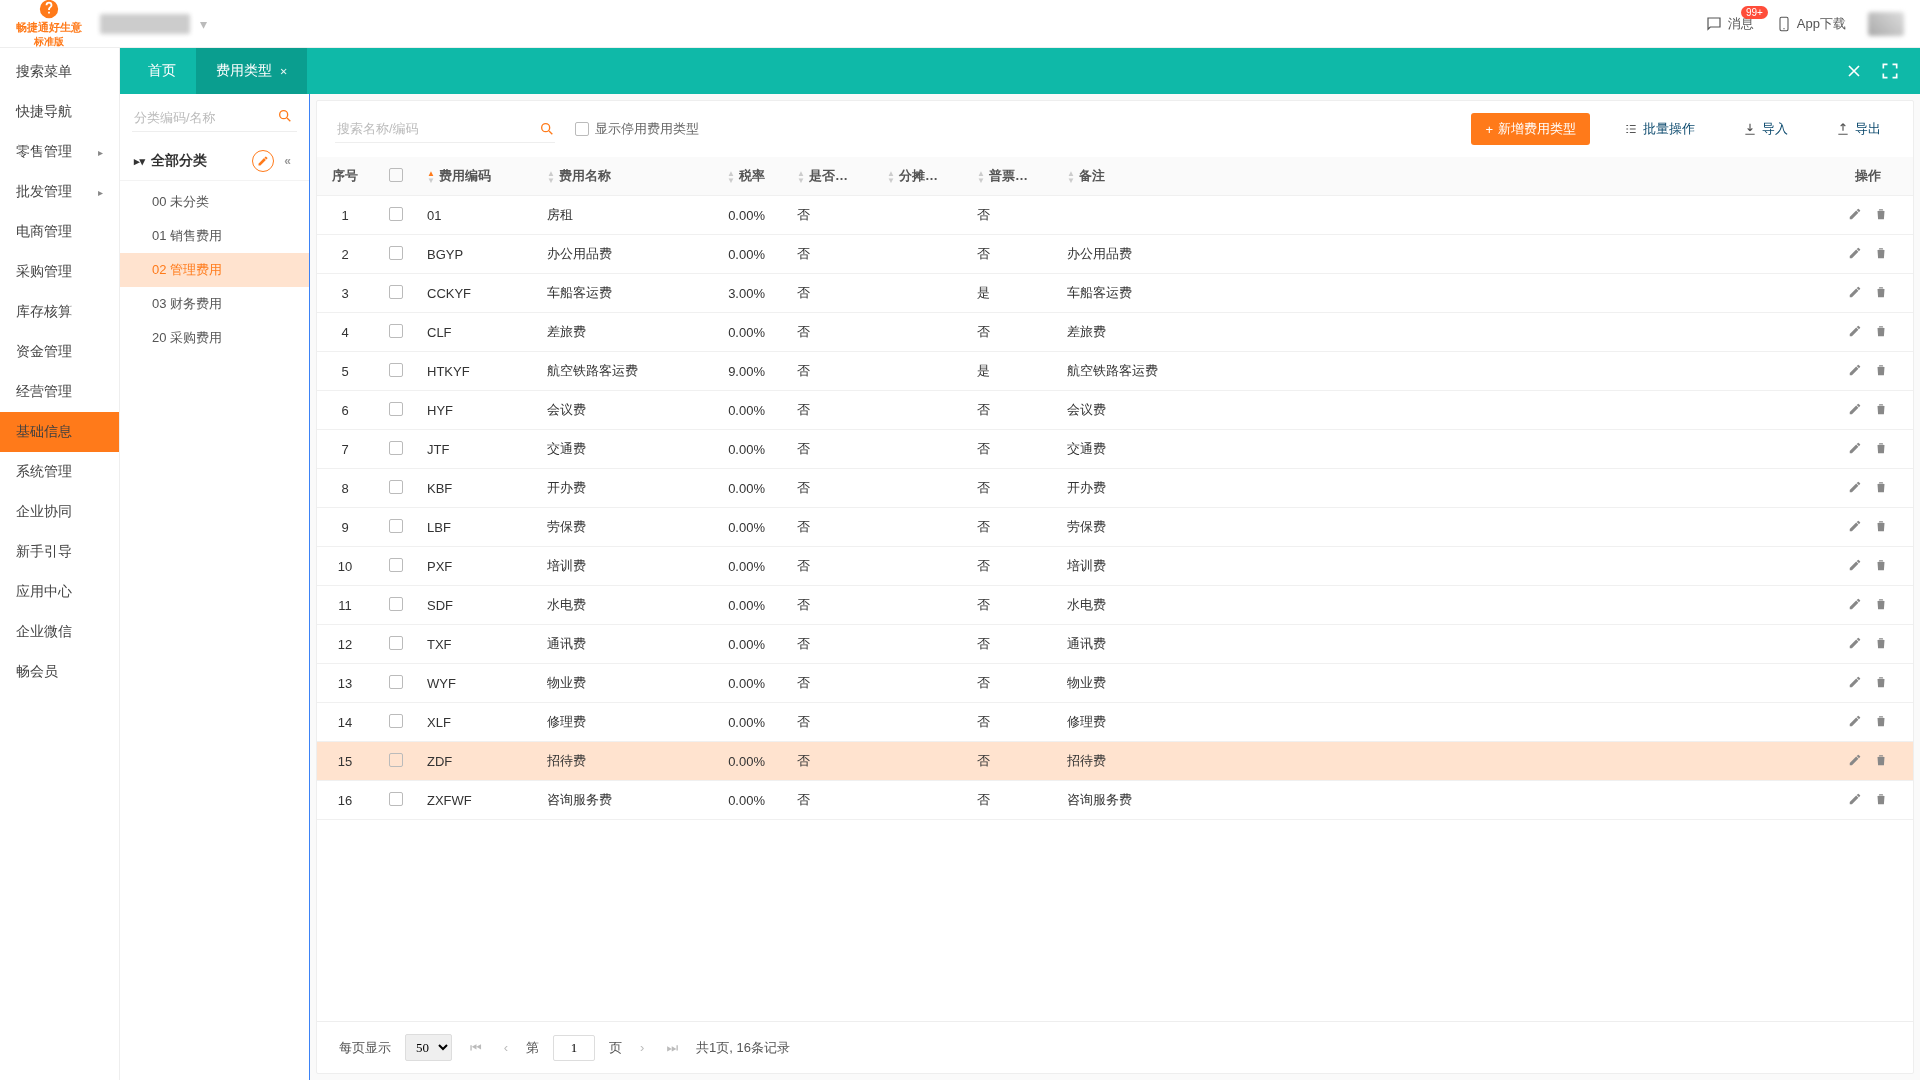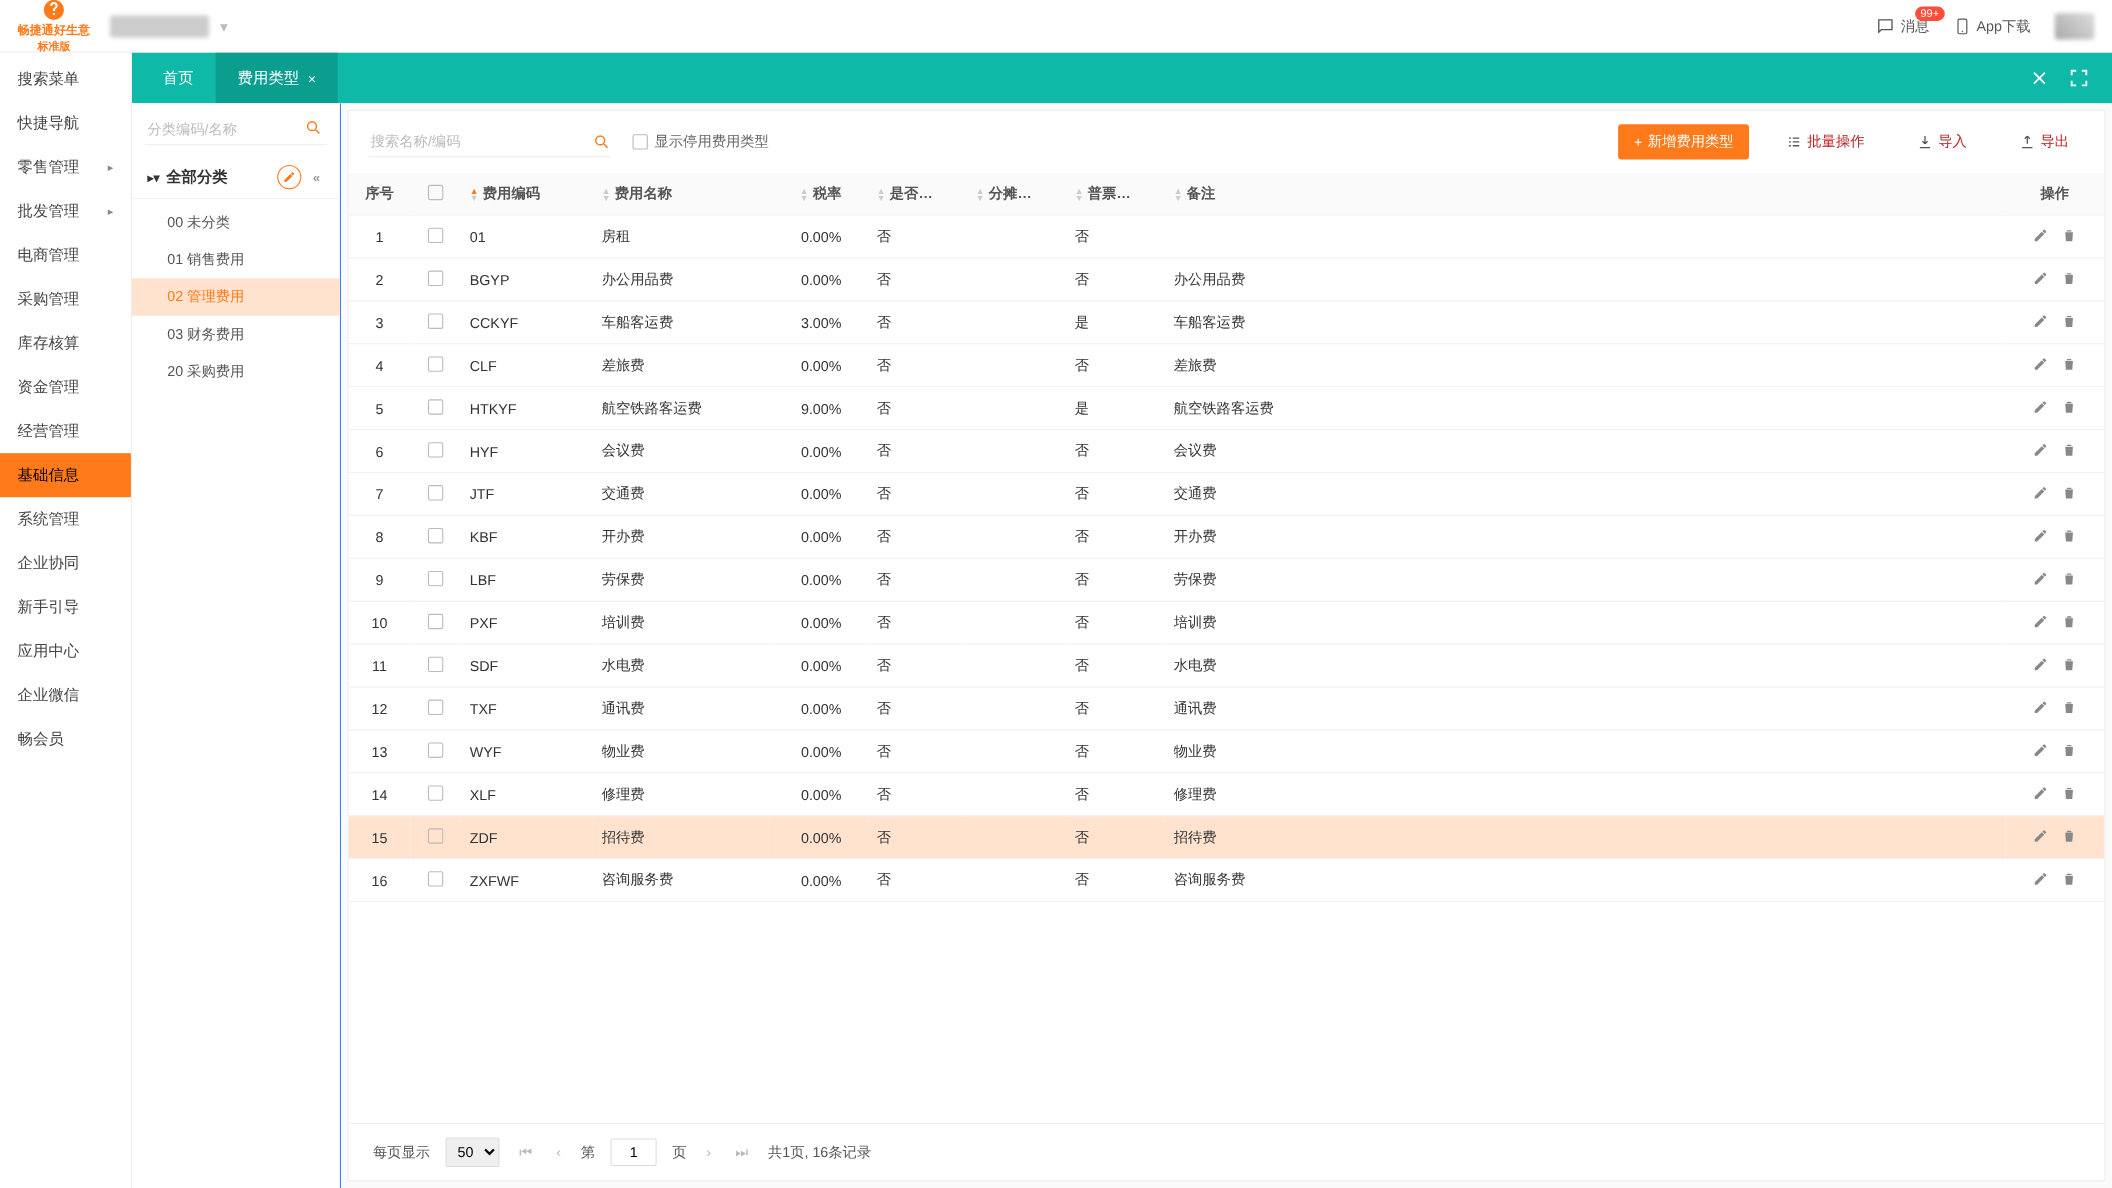--- a/index.html
+++ b/index.html
@@ -9,21 +9,21 @@
 .logo svg { width:22px; height:22px; }
 .org-sel { display:flex; align-items:center; gap:10px; color:#888; cursor:pointer; }
 .blur-box { width:90px; height:20px; background:#ccc; filter:blur(2px); border-radius:2px; }
 .top-right { margin-left:auto; display:flex; align-items:center; gap:22px; color:#555; }
 .top-item { display:flex; align-items:center; gap:5px; cursor:pointer; position:relative; font-size:13px; }
 .badge { position:absolute; top:-9px; right:-14px; background:#ff4d3a; color:#fff; font-size:10px; padding:1px 5px; border-radius:10px; }
 .avatar { width:36px; height:24px; background:linear-gradient(45deg,#aaa,#ddd); filter:blur(2px); border-radius:3px; }
 .main { display:flex; height:calc(100% - 48px); }
 .sidebar { width:120px; background:#fff; border-right:1px solid #eee; padding-top:4px; }
 .side-item { padding:11px 16px; cursor:pointer; color:#444; font-size:14px; display:flex; align-items:center; justify-content:space-between; }
-.side-item.active { background:#ff7a1a; color:#000000; }
+.side-item.active { background:#ff7a1a; color:#404040; }
 .caret { font-size:10px; color:#888; }
 .content { flex:1; display:flex; flex-direction:column; }
 .tabbar { height:46px; background:#0fb9a8; display:flex; align-items:center; padding:0 8px; color:#fff; }
 .tab { padding:0 20px; height:100%; display:flex; align-items:center; gap:8px; cursor:pointer; font-size:14px; }
 .tab.active { background:#0a9e8f;font-family:Liberation Mono, monospace; }
 .tab-close { font-size:12px; opacity:.9; cursor:pointer; }
 .tabbar-right { margin-left:auto; display:flex; gap:16px; padding-right:12px; }
 .icon-btn { width:20px; height:20px; cursor:pointer; fill:#fff; }
 .body { flex:1; display:flex; background:#fafafa; }
 .cat-panel { width:190px; background:#fff; border-right:1px solid #3b82f6; display:flex; flex-direction:column; }
@@ -41,42 +41,42 @@
 .toolbar { display:flex; align-items:center; gap:20px; padding:12px 18px; }
 .tb-search { position:relative; width:220px; }
 .tb-search input { width:100%; border:none; border-bottom:1px solid #eee; padding:6px 22px 6px 2px; outline:none; font-size:13px; }
 .tb-search input::placeholder { color:#bbb; }
 .tb-search .sicon { position:absolute; right:0; top:6px; color:#ff7a1a; }
 .chk-lbl { display:flex; align-items:center; gap:6px; color:#666; font-size:13px; cursor:pointer; }
 .chk { width:14px; height:14px; border:1px solid #bbb; border-radius:2px; }
 .toolbar-spacer { flex:1; }
 .btn { display:flex; align-items:center; gap:5px; padding:7px 14px; border-radius:3px; cursor:pointer; font-size:13px; }
 .btn-primary { background:#ff7a1a; color:#fff; }
-.btn-ghost { color:#b91c1c; }
+.btn-ghost { color:#0c4a6e; }
 .tbl-wrap { flex:1; overflow:auto; }
 table { width:100%; border-collapse:collapse; table-layout:fixed; }
 th, td { padding:10px 8px; text-align:left; border-bottom:1px solid #f0f0f0; font-size:13px; white-space:nowrap; overflow:hidden; text-overflow:ellipsis; }
 th { background:#fafafa; color:#555; font-weight:600; position:relative; }
 .sort { display:inline-flex; flex-direction:column; margin-right:4px; vertical-align:middle; font-size:8px; line-height:7px; color:#ccc; }
 .sort .up.act { color:#ff7a1a; }
 tr.hl td { background:#ffe3cf; }
 .col-idx { width:56px; text-align:center; }
 .col-chk { width:46px; text-align:center; }
 .col-code { width:120px; }
 .col-name { width:160px; }
 .col-rate { width:90px; text-align:right; padding-right:24px; }
 .col-b1 { width:90px; }
 .col-b2 { width:90px; }
 .col-b3 { width:90px; }
 .col-remark { width:auto; }
 .col-op { width:90px; text-align:center; }
 .row-op { color:#888; display:inline-flex; gap:12px; justify-content:center; width:100%; }
 .row-op span { cursor:pointer; }
 .pager { display:flex; align-items:center; gap:14px; padding:12px 22px; border-top:1px solid #eee; color:#555; font-size:13px; }
-.pager select, .pager input { border:1px solid #ddd; padding:4px 6px; border-radius:2px; font-size:13px; }
+.pager select, .pager input { border:1px solid #ddd; padding:4px 6px; border-radius:2px; font-size:13px;font-family:Liberation Serif, serif; }
 .pager input { width:42px; text-align:center; }
 .pg-btn { color:#bbb; cursor:pointer; padding:0 4px; }
 svg { display:block; }
 </style>
 </head>
 <body>
 
 <div class="topbar">
   <div class="logo">
     <svg viewBox="0 0 24 24">

